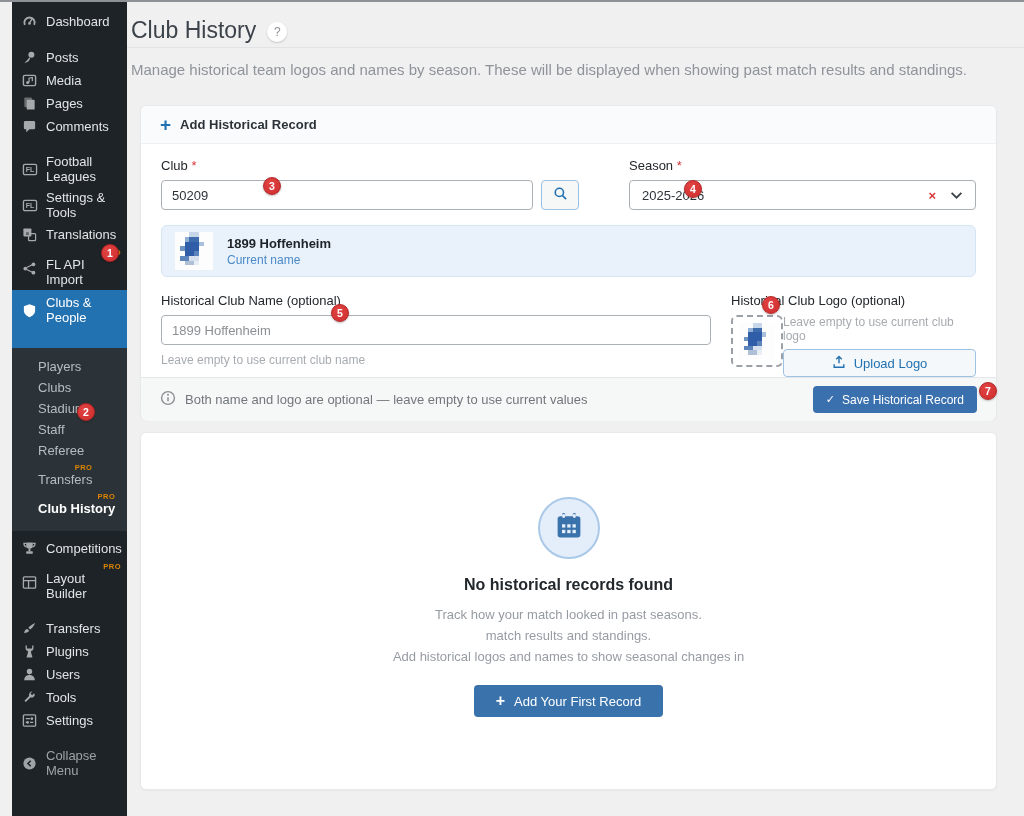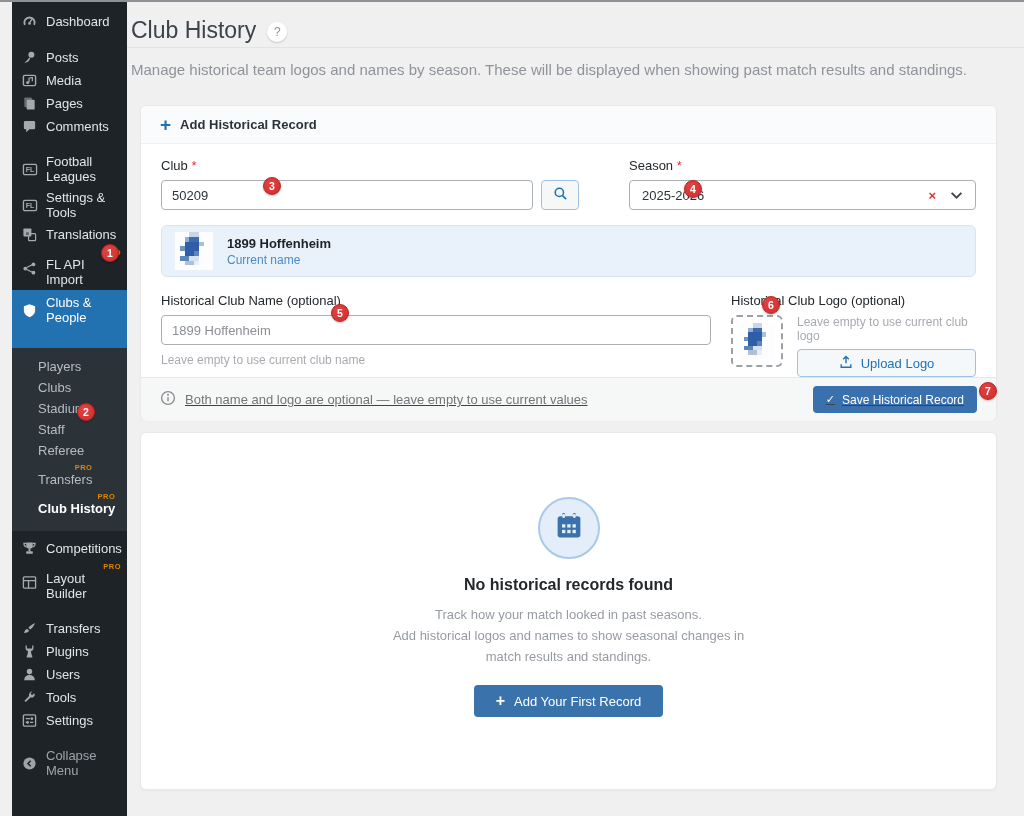--- a/index.html
+++ b/index.html
@@ -56,28 +56,28 @@
 
   .club-info { margin-top:15px; background:#e9f2fb; border:1px solid #d6e5f4; border-radius:6px; height:52px; display:flex; align-items:center; gap:14px; padding:0 13px; }
   .club-logo { width:38px; height:38px; image-rendering:pixelated; filter:blur(.5px); }
   .club-name { font-size:13px; font-weight:700; color:#1d2327; }
   .club-meta { font-size:12px; color:#4a8ac9; margin-top:2px; }
 
   .row3 { display:flex; gap:20px; margin-top:16px; }
   .col-name { width:550px; }
   .hint { font-size:12px; color:#a7abb0; margin-top:8px; }
   .col-logo { flex:1; }
-  .logo-row { display:flex; gap:14px; align-items:flex-start; margin-top:0; }
+  .logo-row { display:flex; align-items:flex-start; margin-top:0; }
   .dashed-box { width:52px; min-width:52px; height:52px; border:2px dashed #9aa0a6; border-radius:6px; display:flex; align-items:center; justify-content:center; background:#fff; }
   .dashed-box svg { width:36px; height:36px; image-rendering:pixelated; filter:blur(.5px); }
   .logo-col-right { flex:1; }
   .logo-hint { font-size:12px; color:#a7abb0; margin-bottom:6px; }
   .upload-btn { width:100%; height:28px; border:1px solid #9ec2e3; background:#f5f8fb; border-radius:4px; color:#2271b1; font-size:13px; display:flex; align-items:center; justify-content:center; gap:8px; cursor:pointer; }
 
-  .card1-foot { margin-top:auto; height:44px; min-height:44px; background:#f6f7f7; border-top:1px solid #e4e6e9; border-radius:0 0 6px 6px; display:flex; align-items:center; justify-content:space-between; padding:8px 19px;text-decoration:underline; }
+  .card1-foot { margin-top:auto; height:44px; min-height:44px; background:#f6f7f7; border-top:1px solid #e4e6e9; border-radius:0 0 6px 6px; display:flex; align-items:center; justify-content:space-between; padding:8px 19px; }
   .foot-note { display:flex; align-items:center; gap:9px; font-size:13px; color:#72777c; }
   .save-btn { height:27px; background:#3a70ad; border:none; border-radius:4px; color:#fff; font-size:12px; display:flex; align-items:center; gap:7px; padding:0 13px; cursor:pointer; font-family:"Liberation Sans",sans-serif; }
   .save-check { font-size:11px; }
 
   .records-icon { width:17px; height:17px; }
   .count-badge { width:19px; height:19px; border-radius:50%; background:#3a72ac; color:#fff; font-size:11px; font-weight:700; display:flex; align-items:center; justify-content:center; margin-left:3px; }
 
   .empty-wrap { display:flex; flex-direction:column; align-items:center; }
   .empty-circle { margin-top:64px; width:62px; height:62px; border-radius:50%; background:#e4eefa; border:2px solid #aac8e8; display:flex; align-items:center; justify-content:center; }
   .empty-title { margin-top:17px; font-size:16px; font-weight:700; color:#23282d; }
@@ -445,22 +445,22 @@
                   <rect x="4" y="10.2" width="1.9" height="1.9"></rect>
                   <rect x="7" y="10.2" width="1.9" height="1.9"></rect>
                   <rect x="10" y="10.2" width="1.9" height="1.9"></rect>
                 </g>
               </svg>
           </span>
         </div>
         <div class="empty-title">No historical records found</div>
         <div class="empty-text">
           <span style="display:block">Track how your match looked in past seasons.</span>
+          <span style="display:block">match results and standings.</span>
           <span style="display:block">Add historical logos and names to show seasonal changes in</span>
-          <span style="display:block">match results and standings.</span>
         </div>
         <button class="cta-btn">
           <span class="cta-plus">+</span>
           <span>Add Your First Record</span>
         </button>
       </div>
     </section>
   </main>
 
   <div class="ann" style="left:101px; top:244px;">1</div>

